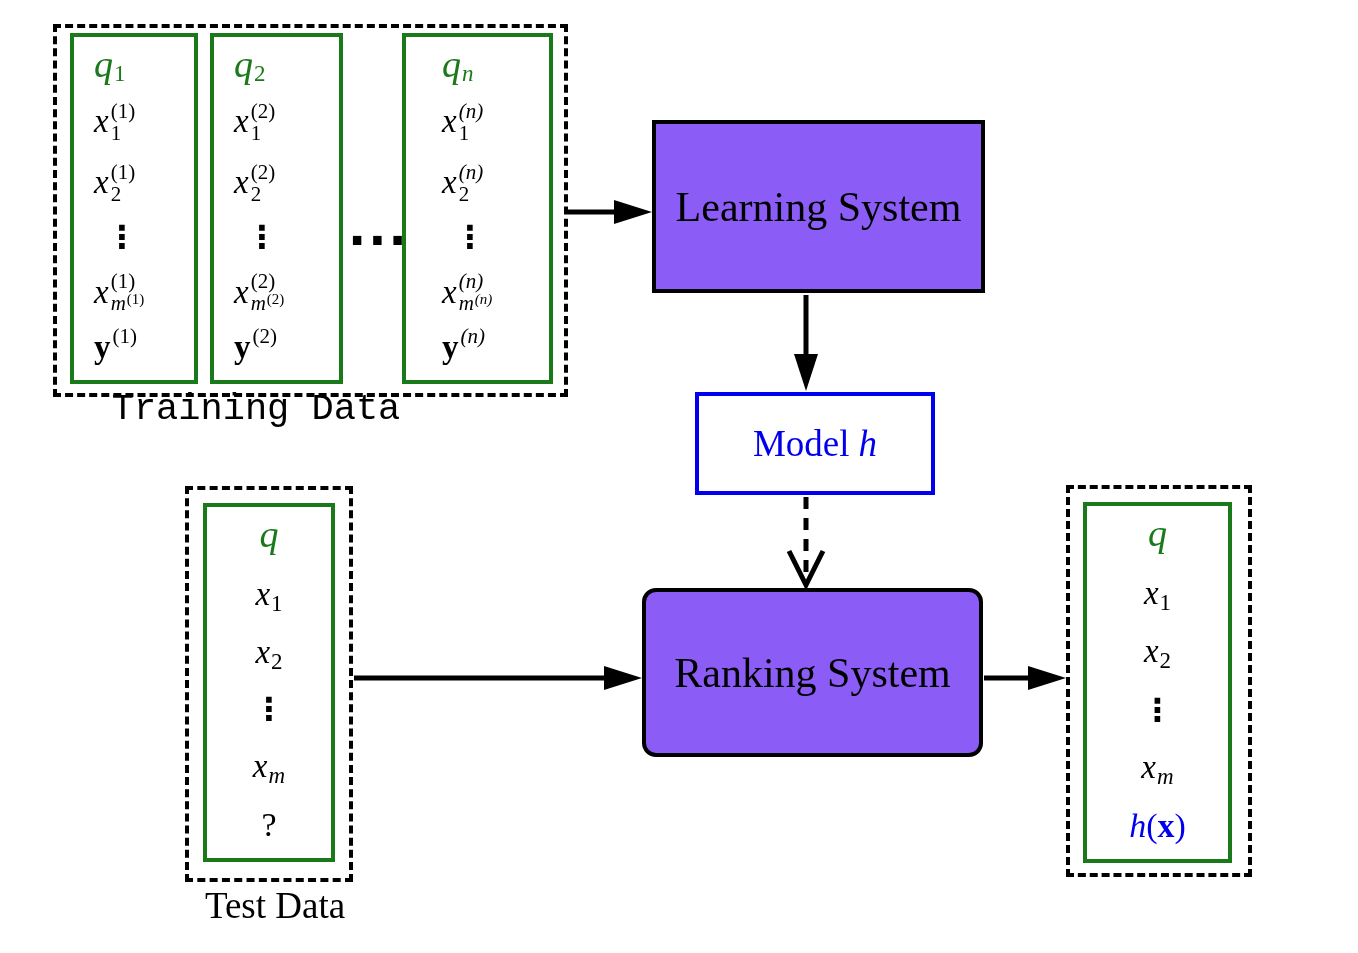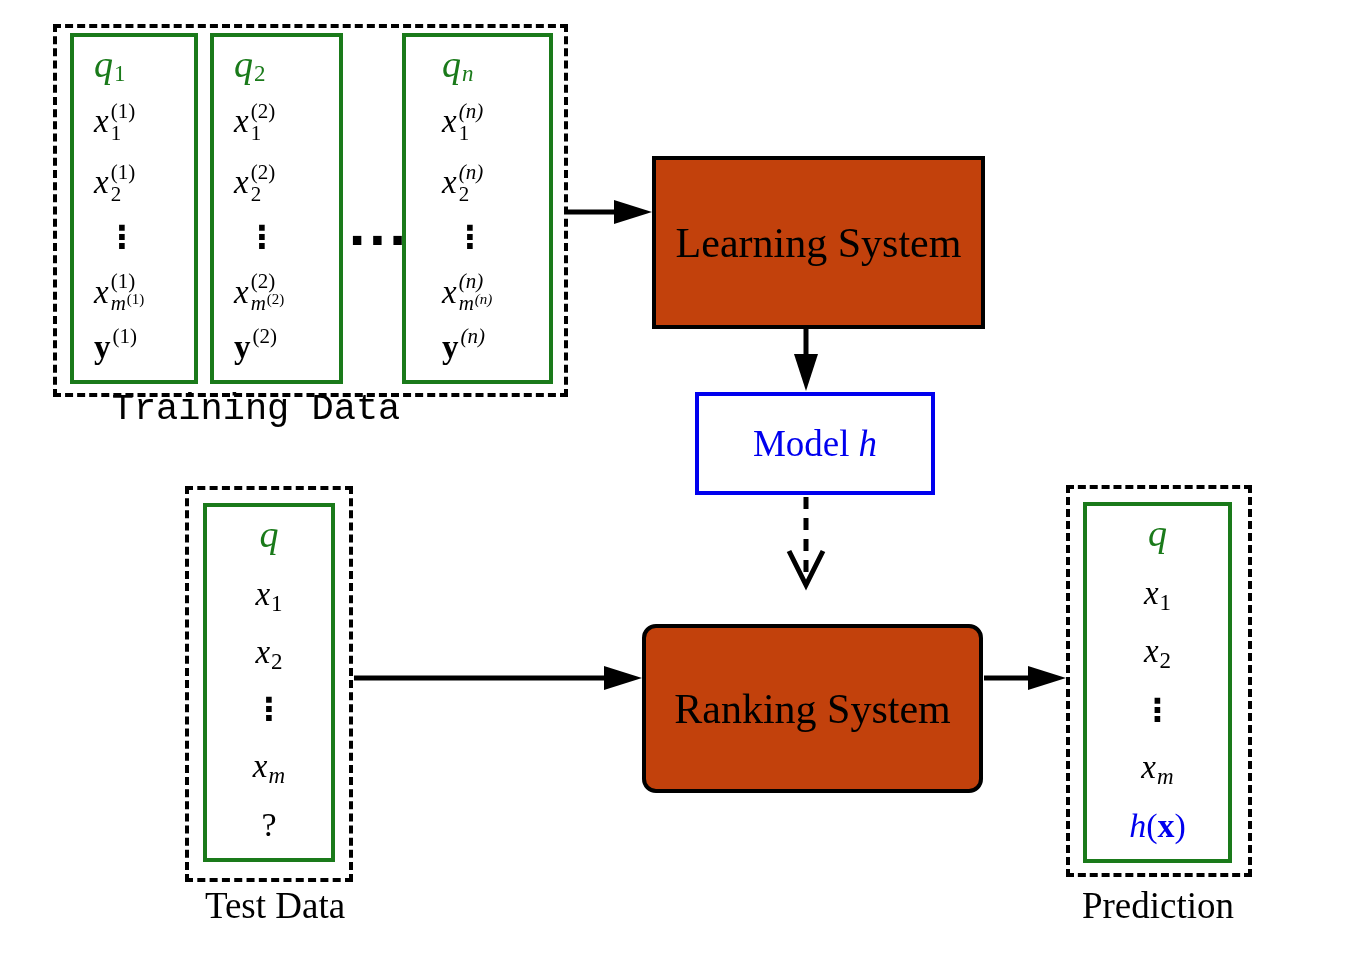--- a/index.html
+++ b/index.html
@@ -10,22 +10,22 @@
     background: #ffffff;
     font-family: "Liberation Serif", "DejaVu Serif", serif;
     color: #000;
     overflow: hidden;
   }
   .abs { position: absolute; box-sizing: border-box; }
 
   
   .dashed-box { border: 4px dashed #000; background: transparent; }
   .green-box  { border: 4px solid #1a7a1a; background: #fff; }
-  .gray-box   { background: #c2410c; border: 4px solid #000;
-                display: flex; align-items: center; justify-content: center; margin-top: 36px; }
+  .gray-box   { background: #8b5cf6; border: 4px solid #000;
+                display: flex; align-items: center; justify-content: center; }
   .blue-box   { background: #fff; border: 4px solid #0000ee;
                 display: flex; align-items: center; justify-content: center; gap: 9px; }
 
   .systitle { font-size: 42px; color: #000; white-space: nowrap; }
   .modeltxt { font-size: 37px; color: #0000ee; white-space: nowrap; }
   .modeltxt.it { font-style: italic; }
 
   .caption { font-size: 37px; color: #000; text-align: center; white-space: nowrap; }
 
   
@@ -257,15 +257,14 @@
       <span class="it">x</span>
         <span class="subonly it">m</span>
     </div>
     <div class="mrow blue" style="font-size:34px;">
       <span class="it">h</span>
         <span>(</span>
         <span class="bold">x</span>
         <span>)</span>
     </div>
   </div>
-  <div class="abs caption" style="left:1058px; top:884px; width:200px;">Prediction</div>
 
 </div>
 
 </body></html>

